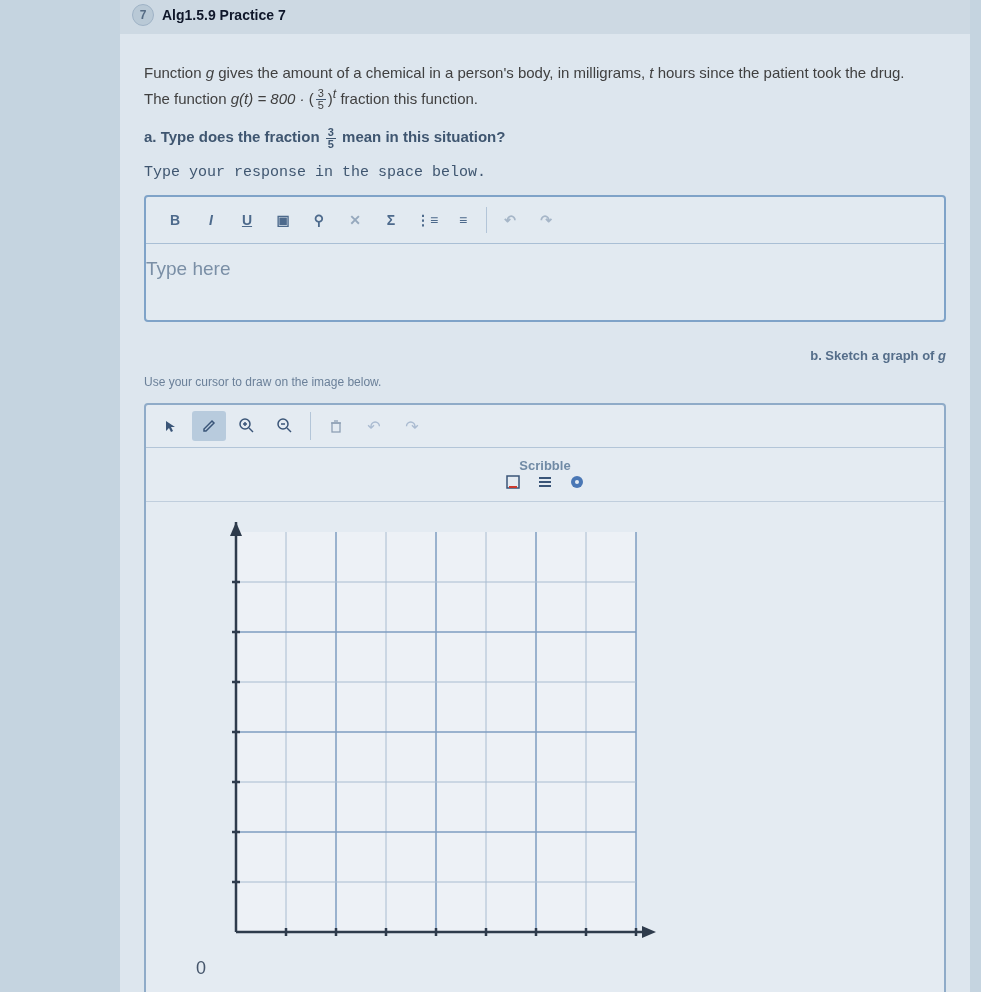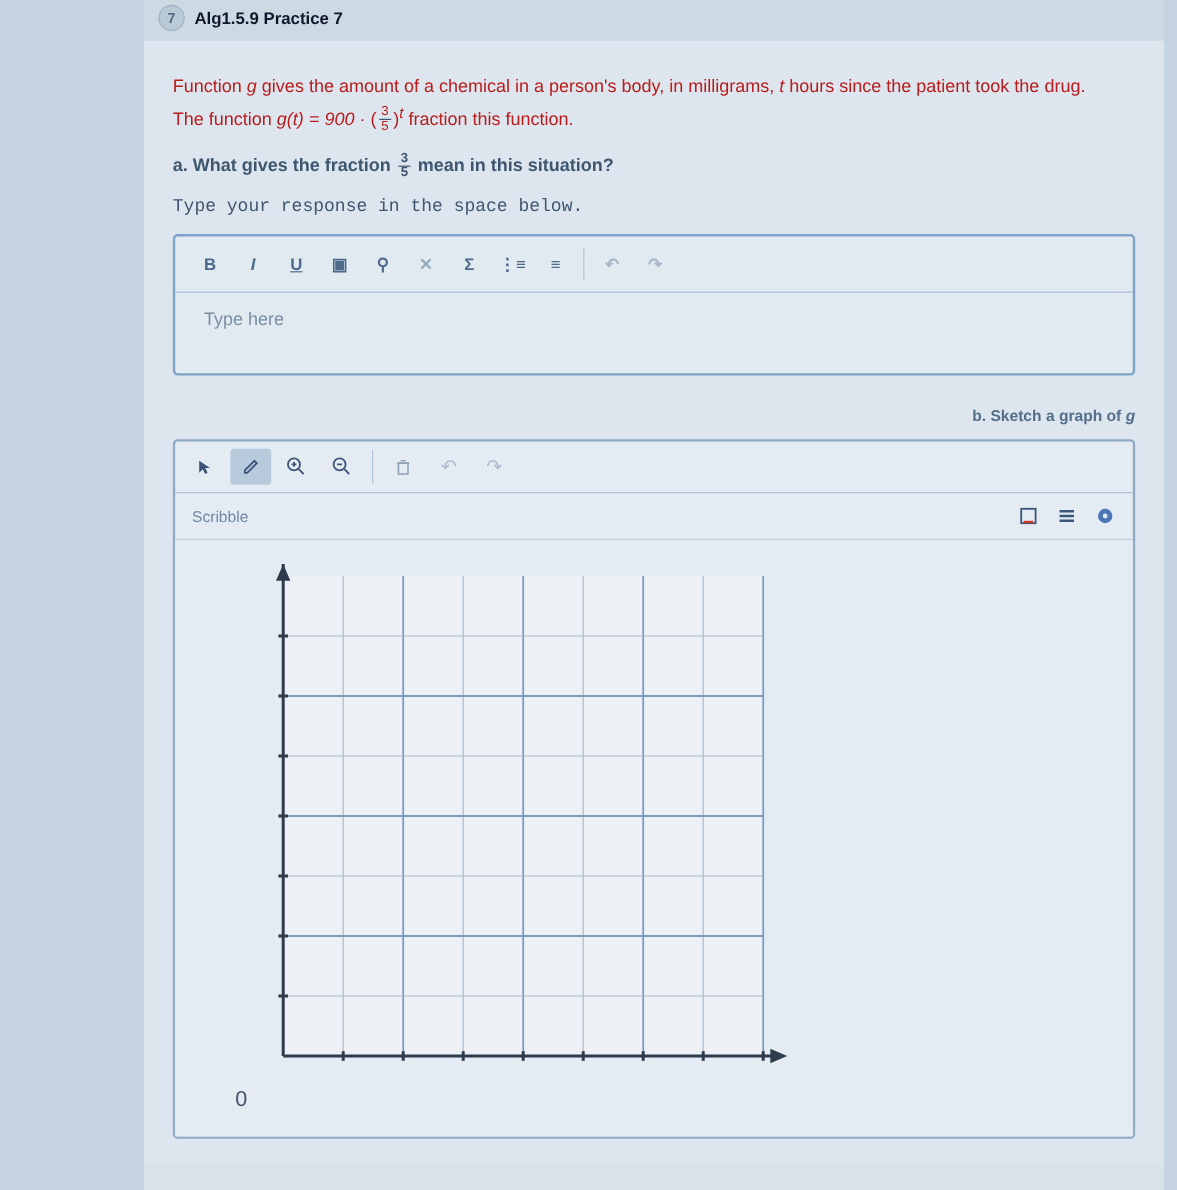--- a/index.html
+++ b/index.html
@@ -40,21 +40,21 @@
   .header-title {
     color: #0f172a;
     font-size: 14px;
     font-weight: 600;
   }
   .content {
     background: #dde6ee;
     padding: 28px 24px 20px 24px;
   }
   .problem-text {
-    color: #b91c1c;
+    color: #404040;
     font-size: 15px;
     line-height: 1.5;
     margin-bottom: 16px;
   }
   .problem-text .math-i { font-style: italic; }
   .sub-q {
     color: #3f5670;
     font-size: 15px;
     font-weight: 600;
     margin-bottom: 14px;
@@ -89,25 +89,25 @@
     font-weight: bold;
     border-radius: 3px;
     cursor: pointer;
   }
   .tbtn.italic { font-style: italic; }
   .tbtn.underline { text-decoration: underline; }
   .tsep { width: 1px; height: 26px; background: #b3c5d8; margin: 0 4px; }
   .textarea {
     width: 100%;
     min-height: 48px;
-    padding: 14px 24px;
+    padding: 14px 0;
     border: none;
     background: transparent;
     color: #7a8fa6;
-    font-size: 15px;
+    font-size: 19px;
     outline: none;
     resize: none;
     font-family: inherit;
   }
   .textarea::placeholder { color: #7a8fa6; }
   .part-b {
     color: #556e8a;
     font-size: 13px;
     font-weight: 600;
     margin-bottom: 12px;
@@ -140,25 +140,26 @@
     color: #5574a0;
     border-radius: 3px;
     cursor: pointer;
   }
   .dtbtn.active { background: #b8cbdd; }
   .dtool-sep { width: 1px; height: 28px; background: #b3c5d8; margin: 0 4px; }
   .scribble-label {
     padding: 10px 14px;
     color: #708aa5;
     font-size: 13px;
-    font-weight: 400;
+    font-weight: 700;
     border-bottom: 1px solid #c0cedd;
     display: flex;
     align-items: center;
     justify-content: space-between;
+    flex-direction: column;
   }
   .scribble-right { display: flex; gap: 14px; align-items: center; }
   .sr-icon { width: 18px; height: 18px; display:flex; align-items:center; justify-content:center; }
   .canvas-area {
     padding: 20px 10px 20px 70px;
     background: #e4ebf2;
   }
   .axis-label {
     color: #45556b;
     font-size: 18px;
@@ -182,28 +183,28 @@
 
   <div class="header-row">
     <div class="q-badge">7</div>
     <div class="header-title">Alg1.5.9 Practice 7</div>
   </div>
 
   <div class="content">
 
     <div class="problem-text">
       <span>Function </span><span class="math-i">g</span><span> gives the amount of a chemical in a person's body, in milligrams, </span><span class="math-i">t</span><span> hours since the patient took the drug.</span><br>
-      <span>The function </span><span class="math-i">g(t) = 900 · </span>(<span class="fraction">
+      <span>The function </span><span class="math-i">g(t) = 800 · </span>(<span class="fraction">
           <span class="num">3</span>
           <span class="den">5</span>
         </span>)<sup class="math-i">t</sup><span> fraction this function.</span>
     </div>
 
     <div class="sub-q">
-      <span>a. What gives the fraction </span><span class="fraction">
+      <span>a. Type does the fraction </span><span class="fraction">
           <span class="num">3</span>
           <span class="den">5</span>
         </span><span> mean in this situation?</span>
     </div>
 
     <div class="instr">Type your response in the space below.</div>
 
     <div class="editor-box">
       <div class="toolbar">
         <div class="tbtn">B</div>
@@ -219,20 +220,21 @@
         <div class="tbtn" style="opacity:.4">↶</div>
         <div class="tbtn" style="opacity:.4">↷</div>
       </div>
       <textarea class="textarea" placeholder="Type here" style=""></textarea>
     </div>
 
     <div class="part-b">
       <span>b. Sketch a graph of </span><span class="gi">g</span>
     </div>
 
+    <div class="draw-instr">Use your cursor to draw on the image below.</div>
 
     <div class="draw-panel">
       <div class="draw-toolbar">
         <div class="dtbtn">
           <svg width="14" height="14">
               <path d="M2 2 L2 12 L5 9 L7 13 L9 12 L7 8 L11 8 Z" fill="#3a5578"></path>
             </svg>
         </div>
         <div class="dtbtn active">
           <svg width="16" height="16">

